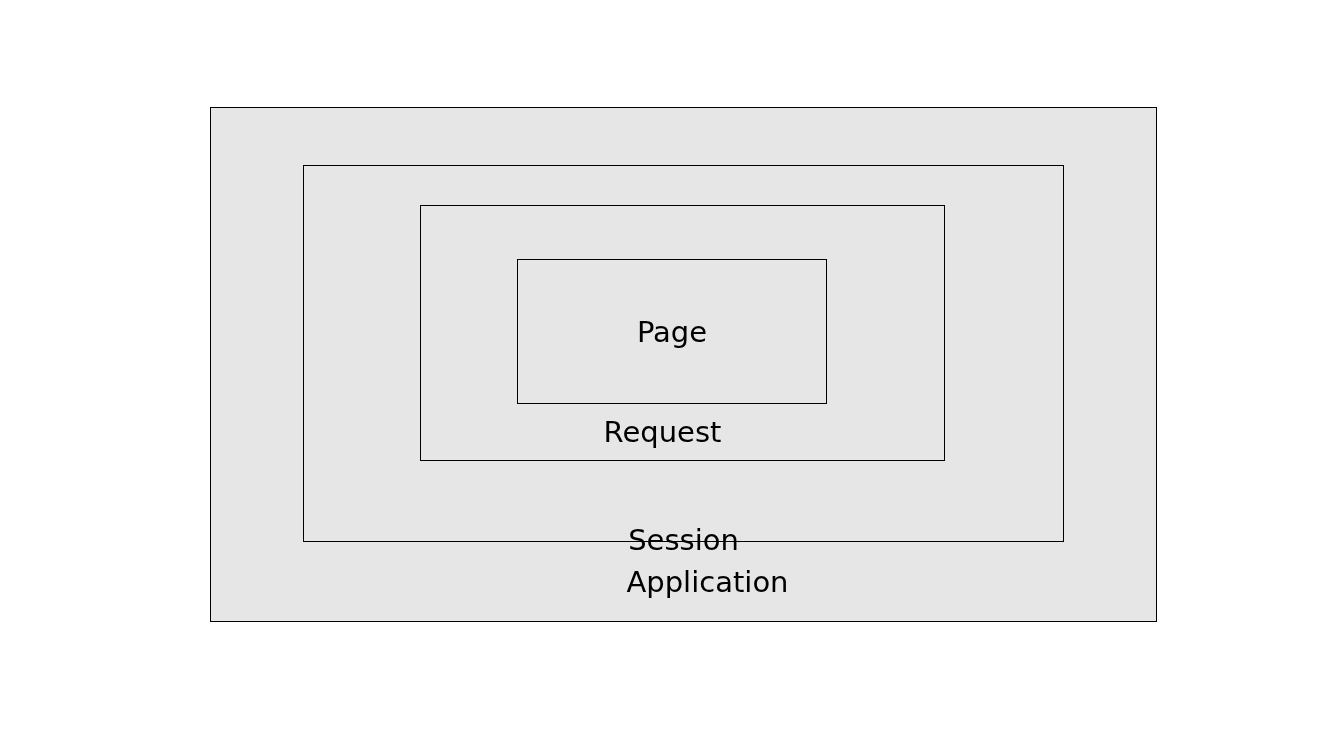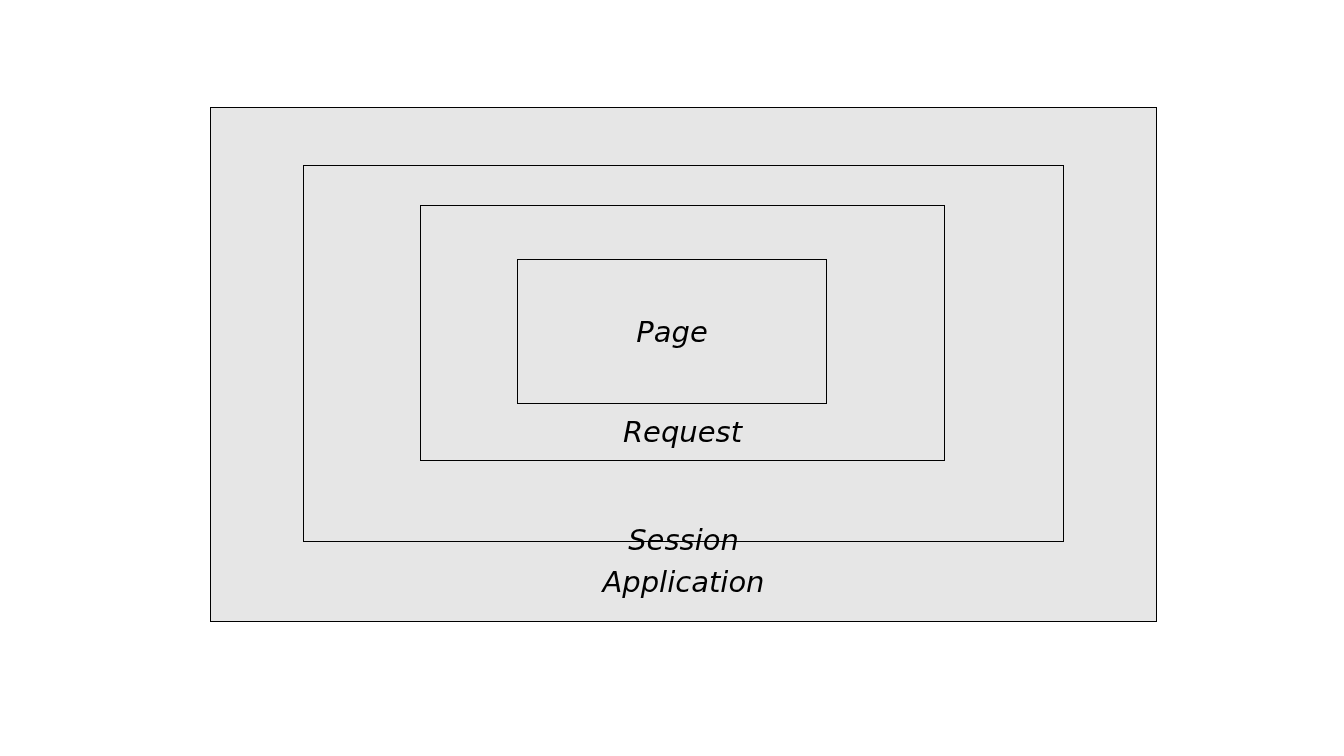--- a/index.html
+++ b/index.html
@@ -13,21 +13,20 @@
     background: #ffffff;
     font-family: "DejaVu Sans", "Liberation Sans", sans-serif;
     overflow: hidden;
   }
 
   #diagram-canvas {
     position: relative;
     width: 1344px;
     height: 712px;
     background: #ffffff;
-    font-style: italic;
   }
 
   
   .scope-box {
     position: absolute;
     box-sizing: border-box;
     background: #e6e6e6;
     border: 1px solid #000000;
   }
 
@@ -72,36 +71,37 @@
   }
 
   
   #label-page {
     left: 517px;
     top: 318px;
     width: 310px;
   }
   
   #label-request {
-    left: 420px;
+    left: 400px;
     top: 418px;
     width: 525px;
   }
   
   #label-session {
     left: 303px;
     top: 486px;
     width: 761px;
     margin-top: 40px;
   }
   
   #label-application {
     left: 210px;
     top: 568px;
     width: 947px;
+    padding-left: 24px;
   }
 </style>
 </head>
 <body>
 
 <div id="diagram-canvas">
 
   <div class="scope-box" id="box-application"></div>
 
   <div class="scope-box" id="box-session"></div>

